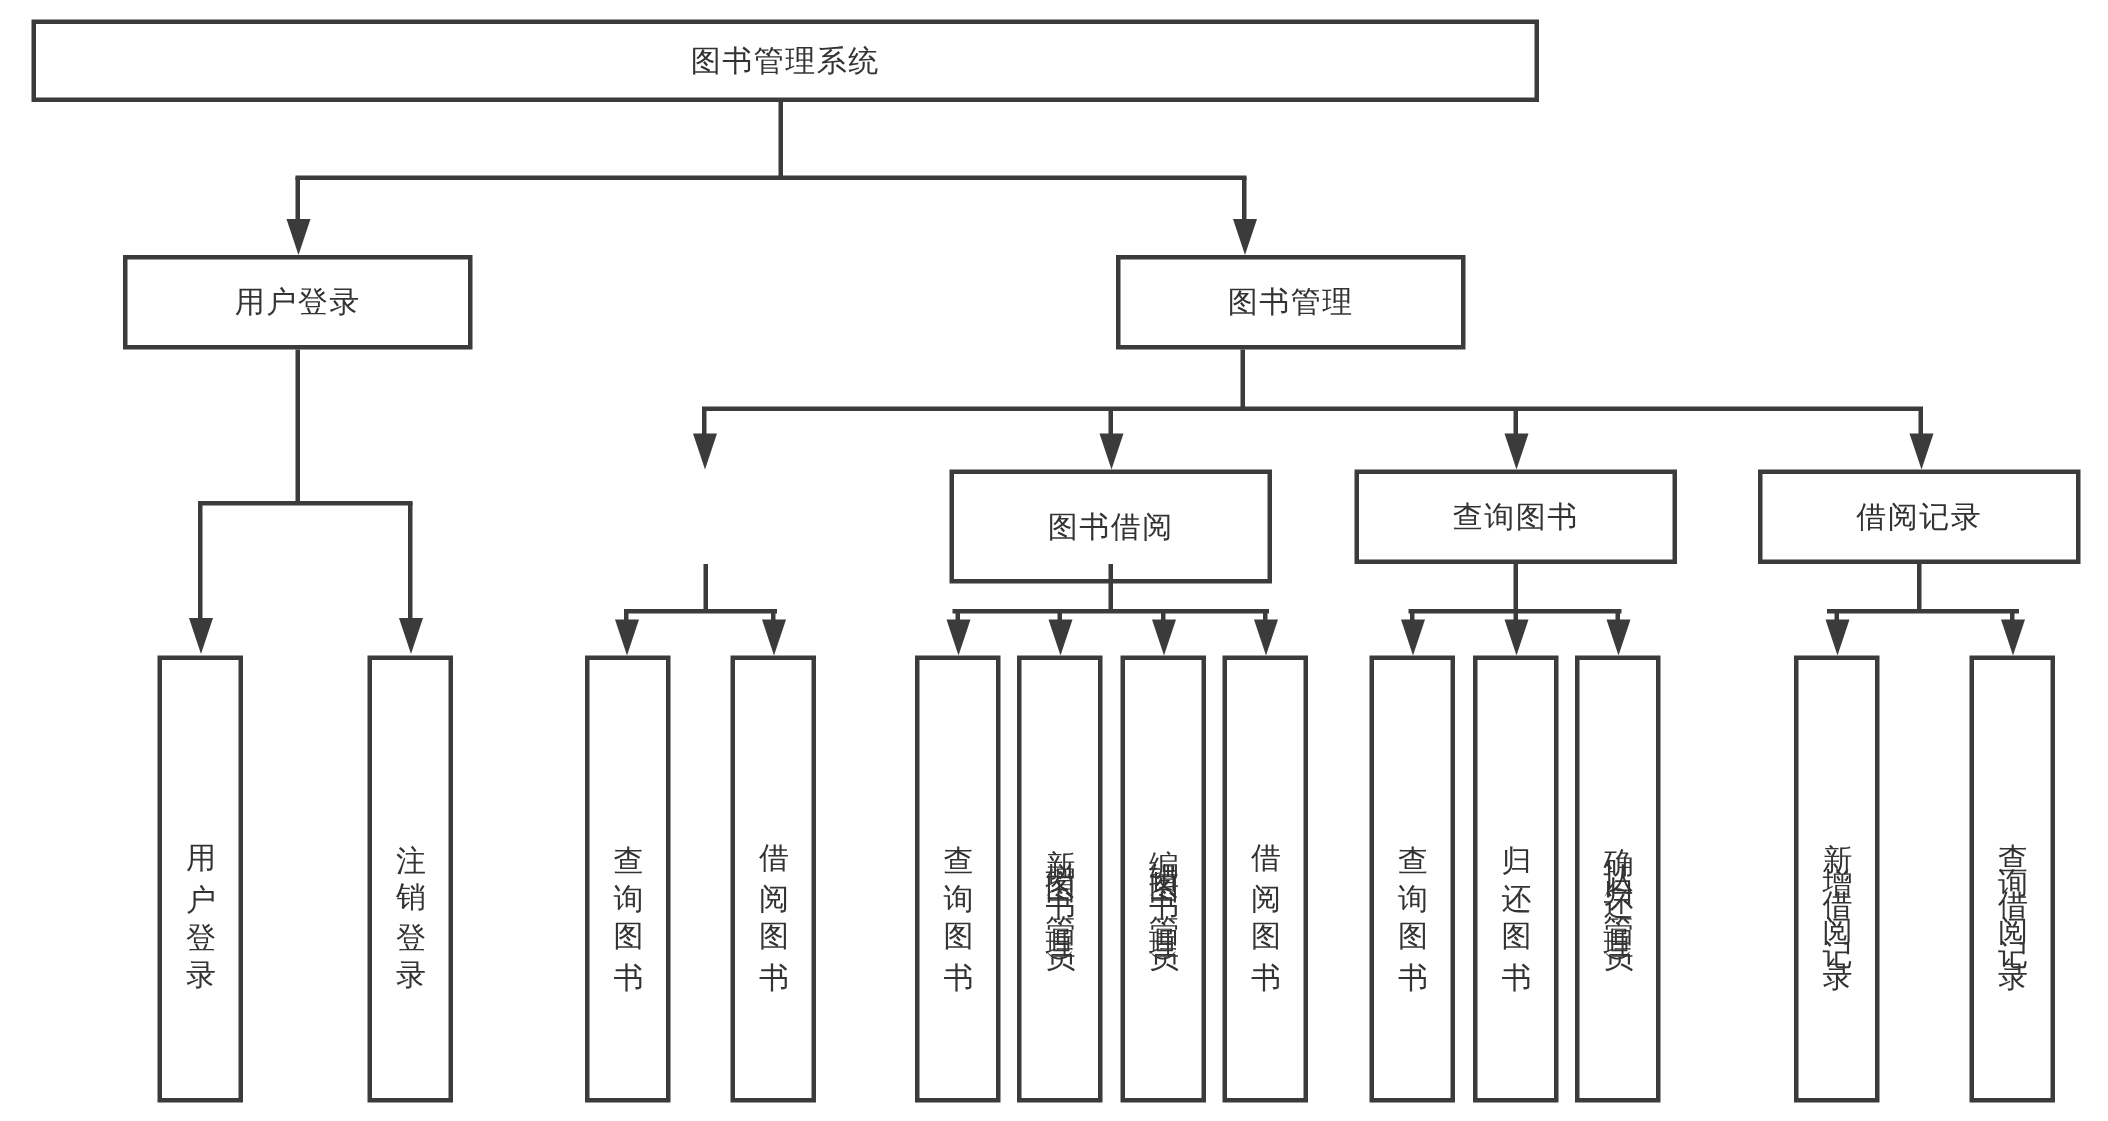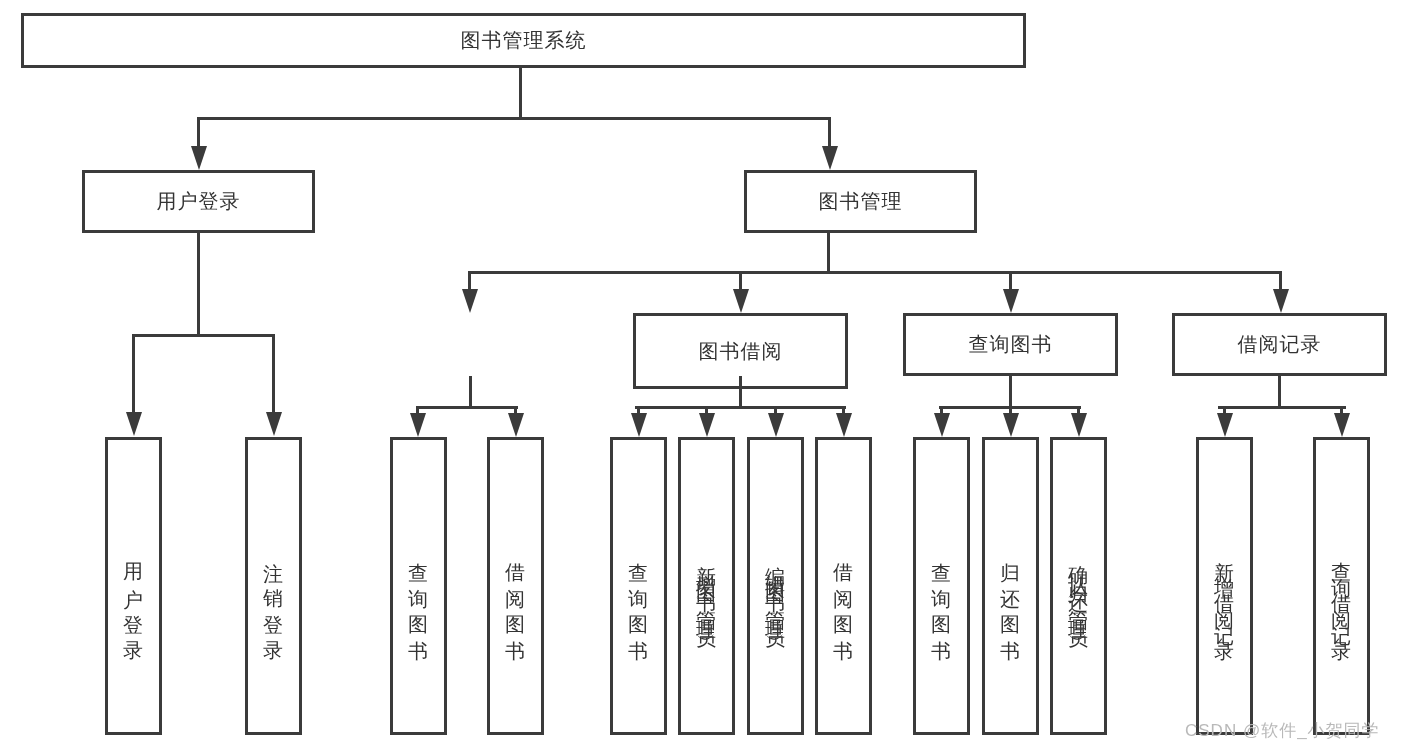--- a/index.html
+++ b/index.html
@@ -167,15 +167,14 @@
     <span style="letter-spacing: 9px; padding-top: 9px;">确认归还（管理员）</span>
   </div>
 
   <div class="leaf" style="left:1196px;">
     <span style="letter-spacing: 16px; padding-top: 16px;">新增借阅记录</span>
   </div>
   <div class="leaf" style="left:1313px;">
     <span style="letter-spacing: 16px; padding-top: 16px;">查询借阅记录</span>
   </div>
 
-  <div class="watermark">CSDN @软件_小贺同学</div>
 
 </div>
 
 </body></html>

